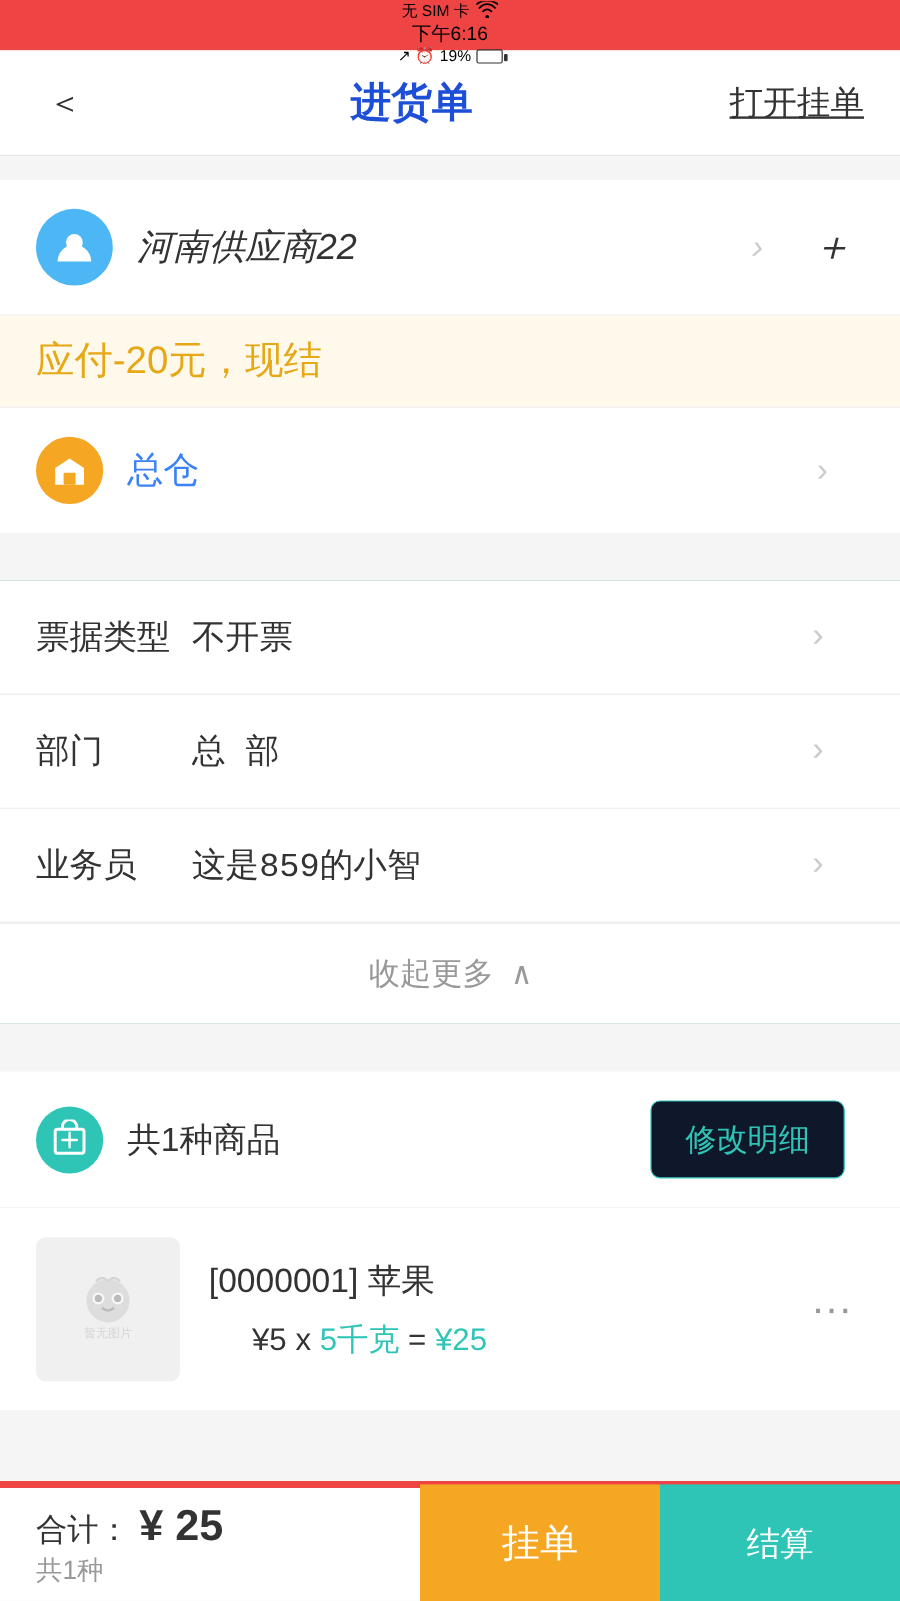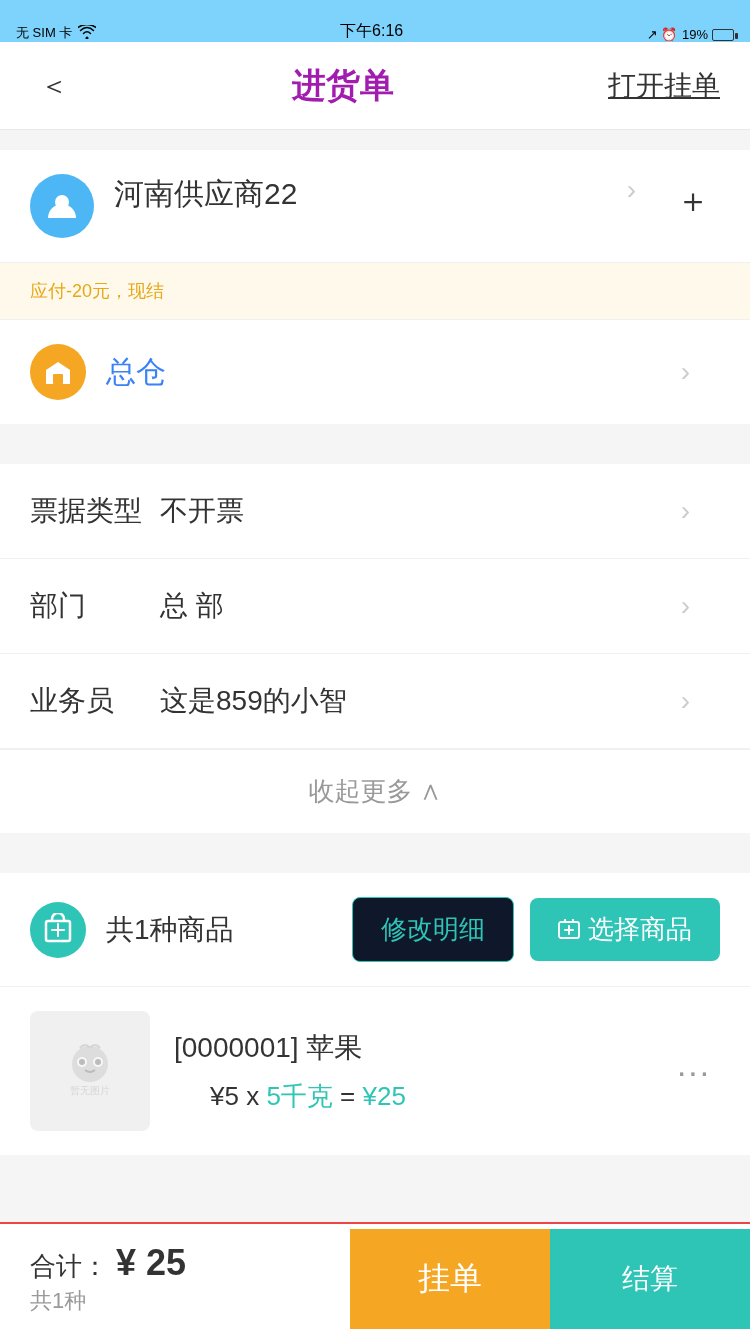--- a/index.html
+++ b/index.html
@@ -10,27 +10,28 @@
       font-family: -apple-system, "PingFang SC", "Helvetica Neue", sans-serif;
       background: #f5f5f5;
       font-size: 28px;
       color: #333;
     }
 
     
     .status-bar {
       width: 750px;
       height: 42px;
-      background: #7dd3fc;
-      display: flex;
-      align-items: flex-end;
+      background: #ef4444;
+      display: flex;
+      align-items: center;
       justify-content: space-between;
       padding: 0 16px;
       font-size: 14px;
       color: #000;
+      flex-direction: column;
     }
     .status-left { display: flex; align-items: center; gap: 6px; font-size: 13px; }
     .status-center { font-size: 16px; font-weight: 500; }
     .status-right { display: flex; align-items: center; gap: 4px; font-size: 13px; }
     .battery-icon {
       width: 22px; height: 12px; border: 1.5px solid #333;
       border-radius: 2px; position: relative; display: inline-block;
     }
     .battery-icon::after {
       content: '';
@@ -57,21 +58,21 @@
     }
     .nav-back {
       font-size: 28px;
       color: #333;
       cursor: pointer;
       padding: 10px;
     }
     .nav-title {
       font-size: 34px;
       font-weight: 600;
-      color: #a21caf;
+      color: #1d4ed8;
     }
     .nav-action {
       font-size: 28px;
       color: #333;
       cursor: pointer;
       text-decoration: underline;
     }
 
     
     .section-gap {
@@ -81,24 +82,25 @@
 
     
     .card-section {
       background: #fff;
       margin-bottom: 0;
     }
 
     
     .supplier-row {
       display: flex;
-      align-items: flex-start;
+      align-items: center;
       padding: 24px 30px;
       background: #fff;
       border-bottom: 1px solid #f0f0f0;
+      font-style: italic;
     }
     .supplier-avatar {
       width: 64px; height: 64px;
       border-radius: 50%;
       background: #4db6f5;
       display: flex; align-items: center; justify-content: center;
       margin-right: 20px;
       flex-shrink: 0;
     }
     .supplier-avatar svg { width: 36px; height: 36px; }
@@ -116,21 +118,21 @@
       font-size: 34px;
       color: #333;
       cursor: pointer;
       padding: 4px 10px;
     }
 
     
     .notice-bar {
       background: #fff9ec;
       padding: 16px 30px;
-      font-size: 18px;
+      font-size: 32px;
       color: #e6a817;
     }
 
     
     .warehouse-row {
       display: flex;
       align-items: center;
       padding: 24px 30px;
       background: #fff;
       border-top: 1px solid #f0f0f0;
@@ -146,20 +148,21 @@
     .warehouse-name {
       flex: 1;
       font-size: 30px;
       color: #3b82f6;
     }
 
     
     .form-section {
       background: #15803d;
       margin-top: 20px;
+      font-family: Liberation Mono, monospace;
     }
     .form-row {
       display: flex;
       align-items: center;
       padding: 28px 30px;
       border-bottom: 1px solid #f0f0f0;
       background: #fff;
     }
     .form-label {
       font-size: 28px;
@@ -276,25 +279,25 @@
       font-size: 34px;
       cursor: pointer;
       padding: 10px;
     }
 
     
     .bottom-bar {
       position: fixed;
       bottom: 0;
       width: 750px;
-      height: 112px;
-      display: flex;
-      align-items: center;
-      background: #fff;
-      border-top: 2px solid #ef4444;
+      height: 100px;
+      display: flex;
+      align-items: center;
+      background: #fff;
+      border-top: 6px solid #ef4444;
     }
     .bottom-total {
       flex: 1;
       padding: 0 30px;
     }
     .total-line1 {
       display: flex;
       align-items: baseline;
       gap: 8px;
     }
@@ -423,28 +426,20 @@
     <div class="product-header">
       <div class="product-count-icon">
         <svg width="34" height="34" viewBox="0 0 34 34" fill="white">
           <rect x="5" y="8" width="24" height="20" rx="2" fill="none" stroke="white" stroke-width="2.5"></rect>
           <path d="M11 8V6a6 6 0 0112 0v2" stroke="white" stroke-width="2.5" fill="none"></path>
           <path d="M11 17h12M17 11v12" stroke="white" stroke-width="2" stroke-linecap="round"></path>
         </svg>
       </div>
       <span class="product-count-text">共1种商品</span>
       <button class="btn-outline">修改明细</button>
-      <button class="btn-primary">
-        <svg width="22" height="22" viewBox="0 0 22 22" fill="white">
-          <rect x="1" y="3" width="20" height="16" rx="2" fill="none" stroke="white" stroke-width="1.8"></rect>
-          <path d="M7 3V1.5a4 4 0 018 0V3" stroke="white" stroke-width="1.8" fill="none"></path>
-          <path d="M7 11h8M11 7v8" stroke="white" stroke-width="2" stroke-linecap="round"></path>
-        </svg>
-        <span>选择商品</span>
-      </button>
     </div>
 
     <div class="product-item">
       <div class="product-thumb">
         <svg viewBox="0 0 70 70" fill="none">
 
           <circle cx="35" cy="28" r="18" fill="#ccc"></circle>
           <circle cx="27" cy="26" r="5" fill="#fff"></circle>
           <circle cx="43" cy="26" r="5" fill="#fff"></circle>
           <circle cx="27" cy="26" r="3" fill="#888"></circle>

